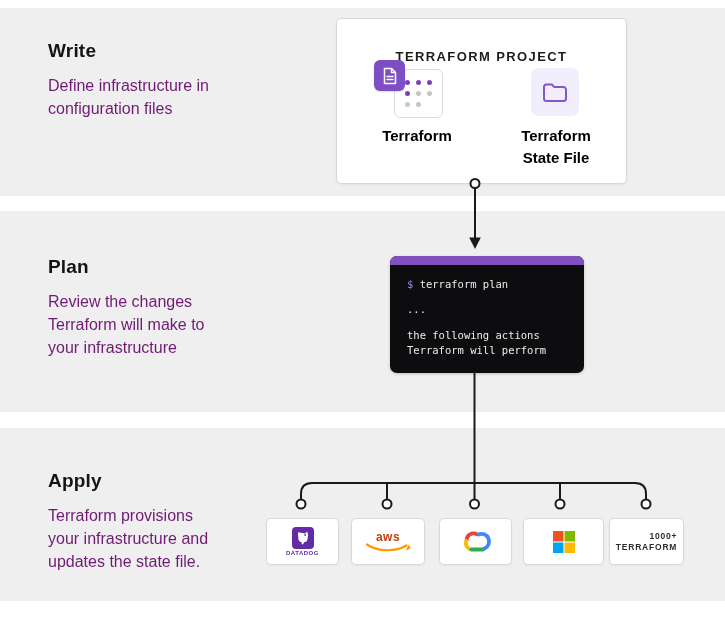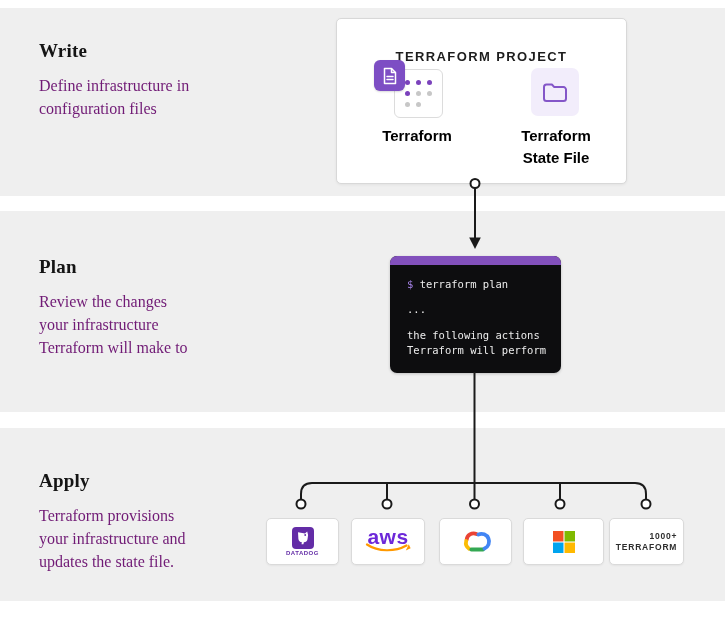--- a/index.html
+++ b/index.html
@@ -4,21 +4,21 @@
 <style>
   html,body{margin:0;padding:0;background:#ffffff;}
   .stage{position:relative;width:725px;height:627px;background:#ffffff;overflow:hidden;
          font-family:"Liberation Sans","DejaVu Sans",sans-serif;color:#1a1a1a;}
   .band{position:absolute;left:0;width:725px;background:#efefef;}
   .band1{top:8px;height:188px;}
   .band2{top:211px;height:201px;}
   .band3{top:428px;height:173px;}
 
   
-  .section{position:absolute;left:39px;font-family:Liberation Serif, serif;}
+  .section{position:absolute;left:48px;}
   .section h2{margin:0 0 12px 0;font-size:19px;font-weight:700;color:#141414;letter-spacing:.2px;}
   .bline{font-size:16px;line-height:23px;color:#701a75;}
 
   
   .project-box{position:absolute;left:336px;top:18px;width:289px;height:164px;background:#ffffff;
                border:1px solid #d8d8d8;border-radius:5px;box-shadow:0 1px 3px rgba(0,0,0,.06);}
   .project-title{margin-top:30px;text-align:center;font-size:13px;font-weight:700;letter-spacing:1.4px;color:#1d1d1d;}
   .config-square{position:absolute;left:57px;top:50px;width:47px;height:47px;background:#fff;
                  border:1px solid #dcdcdc;border-radius:6px;}
   .dots{position:absolute;left:10px;top:10px;display:grid;grid-template-columns:repeat(3,5px);grid-auto-rows:5px;gap:6px;}
@@ -29,64 +29,64 @@
   .doc-badge{position:absolute;left:-21px;top:-10px;width:31px;height:31px;background:#7d4ec4;border-radius:6px;
              display:flex;align-items:center;justify-content:center;box-shadow:0 1px 2px rgba(0,0,0,.15);}
   .state-square{position:absolute;left:194px;top:49px;width:48px;height:48px;background:#f2edfb;border-radius:7px;
                 display:flex;align-items:center;justify-content:center;}
   .icon-label{position:absolute;top:106px;width:130px;text-align:center;font-size:15px;font-weight:700;
               line-height:22px;color:#000000;}
   .label-config{left:15px;}
   .label-state{left:154px;}
 
   
-  .terminal{position:absolute;left:390px;top:256px;width:171px;height:117px;background:#0d0d0f;border-radius:7px;
+  .terminal{position:absolute;left:390px;top:256px;width:194px;height:117px;background:#0d0d0f;border-radius:7px;
             box-shadow:0 1px 3px rgba(0,0,0,.2);}
   .term-header{height:9px;background:#8250bc;border-radius:7px 7px 0 0;}
   .term-body{padding:13px 0 0 17px;font-family:"DejaVu Sans Mono","Liberation Mono",monospace;
              font-size:10.5px;color:#ececec;}
   .term-prompt{color:#a07ee0;}
   .term-ellipsis{margin-top:13px;}
   .term-output{margin-top:13px;line-height:15px;}
 
   
   .conn{position:absolute;}
 
   
   .card{position:absolute;top:518px;height:45px;background:#ffffff;border:1px solid #dadada;border-radius:5px;
         display:flex;flex-direction:column;align-items:center;justify-content:center;box-shadow:0 1px 2px rgba(0,0,0,.05);}
   .card-datadog{left:266px;width:71px;}
   .card-aws{left:351px;width:72px;}
   .card-gcp{left:439px;width:71px;}
   .card-ms{left:523px;width:79px;}
   .card-more{left:609px;width:73px;}
   .dd-label{margin-top:1px;font-size:6px;font-weight:700;letter-spacing:.5px;color:#632ca6;}
-  .aws-word{font-size:21px;font-weight:700;color:#6d28d9;letter-spacing:.5px;line-height:14px;}
+  .aws-word{font-size:12px;font-weight:700;color:#c2410c;letter-spacing:.5px;line-height:14px;}
   .more-text{font-size:8.5px;font-weight:700;letter-spacing:.8px;color:#2e2e2e;line-height:11px;text-align:right;}
 </style>
 </head>
 <body>
 
 <div class="stage">
 
   <div class="band band1"></div>
   <div class="band band2"></div>
   <div class="band band3"></div>
 
   <div class="section" style="top:40px;">
     <h2>Write</h2>
     <div class="bline">Define infrastructure in</div>
     <div class="bline">configuration files</div>
   </div>
 
   <div class="section" style="top:256px;">
     <h2>Plan</h2>
     <div class="bline">Review the changes</div>
+    <div class="bline">Terraform will make to</div>
     <div class="bline">your infrastructure</div>
-    <div class="bline">Terraform will make to</div>
   </div>
 
   <div class="section" style="top:470px;">
     <h2>Apply</h2>
     <div class="bline">Terraform provisions</div>
     <div class="bline">your infrastructure and</div>
     <div class="bline">updates the state file.</div>
   </div>
 
   <div class="project-box">

